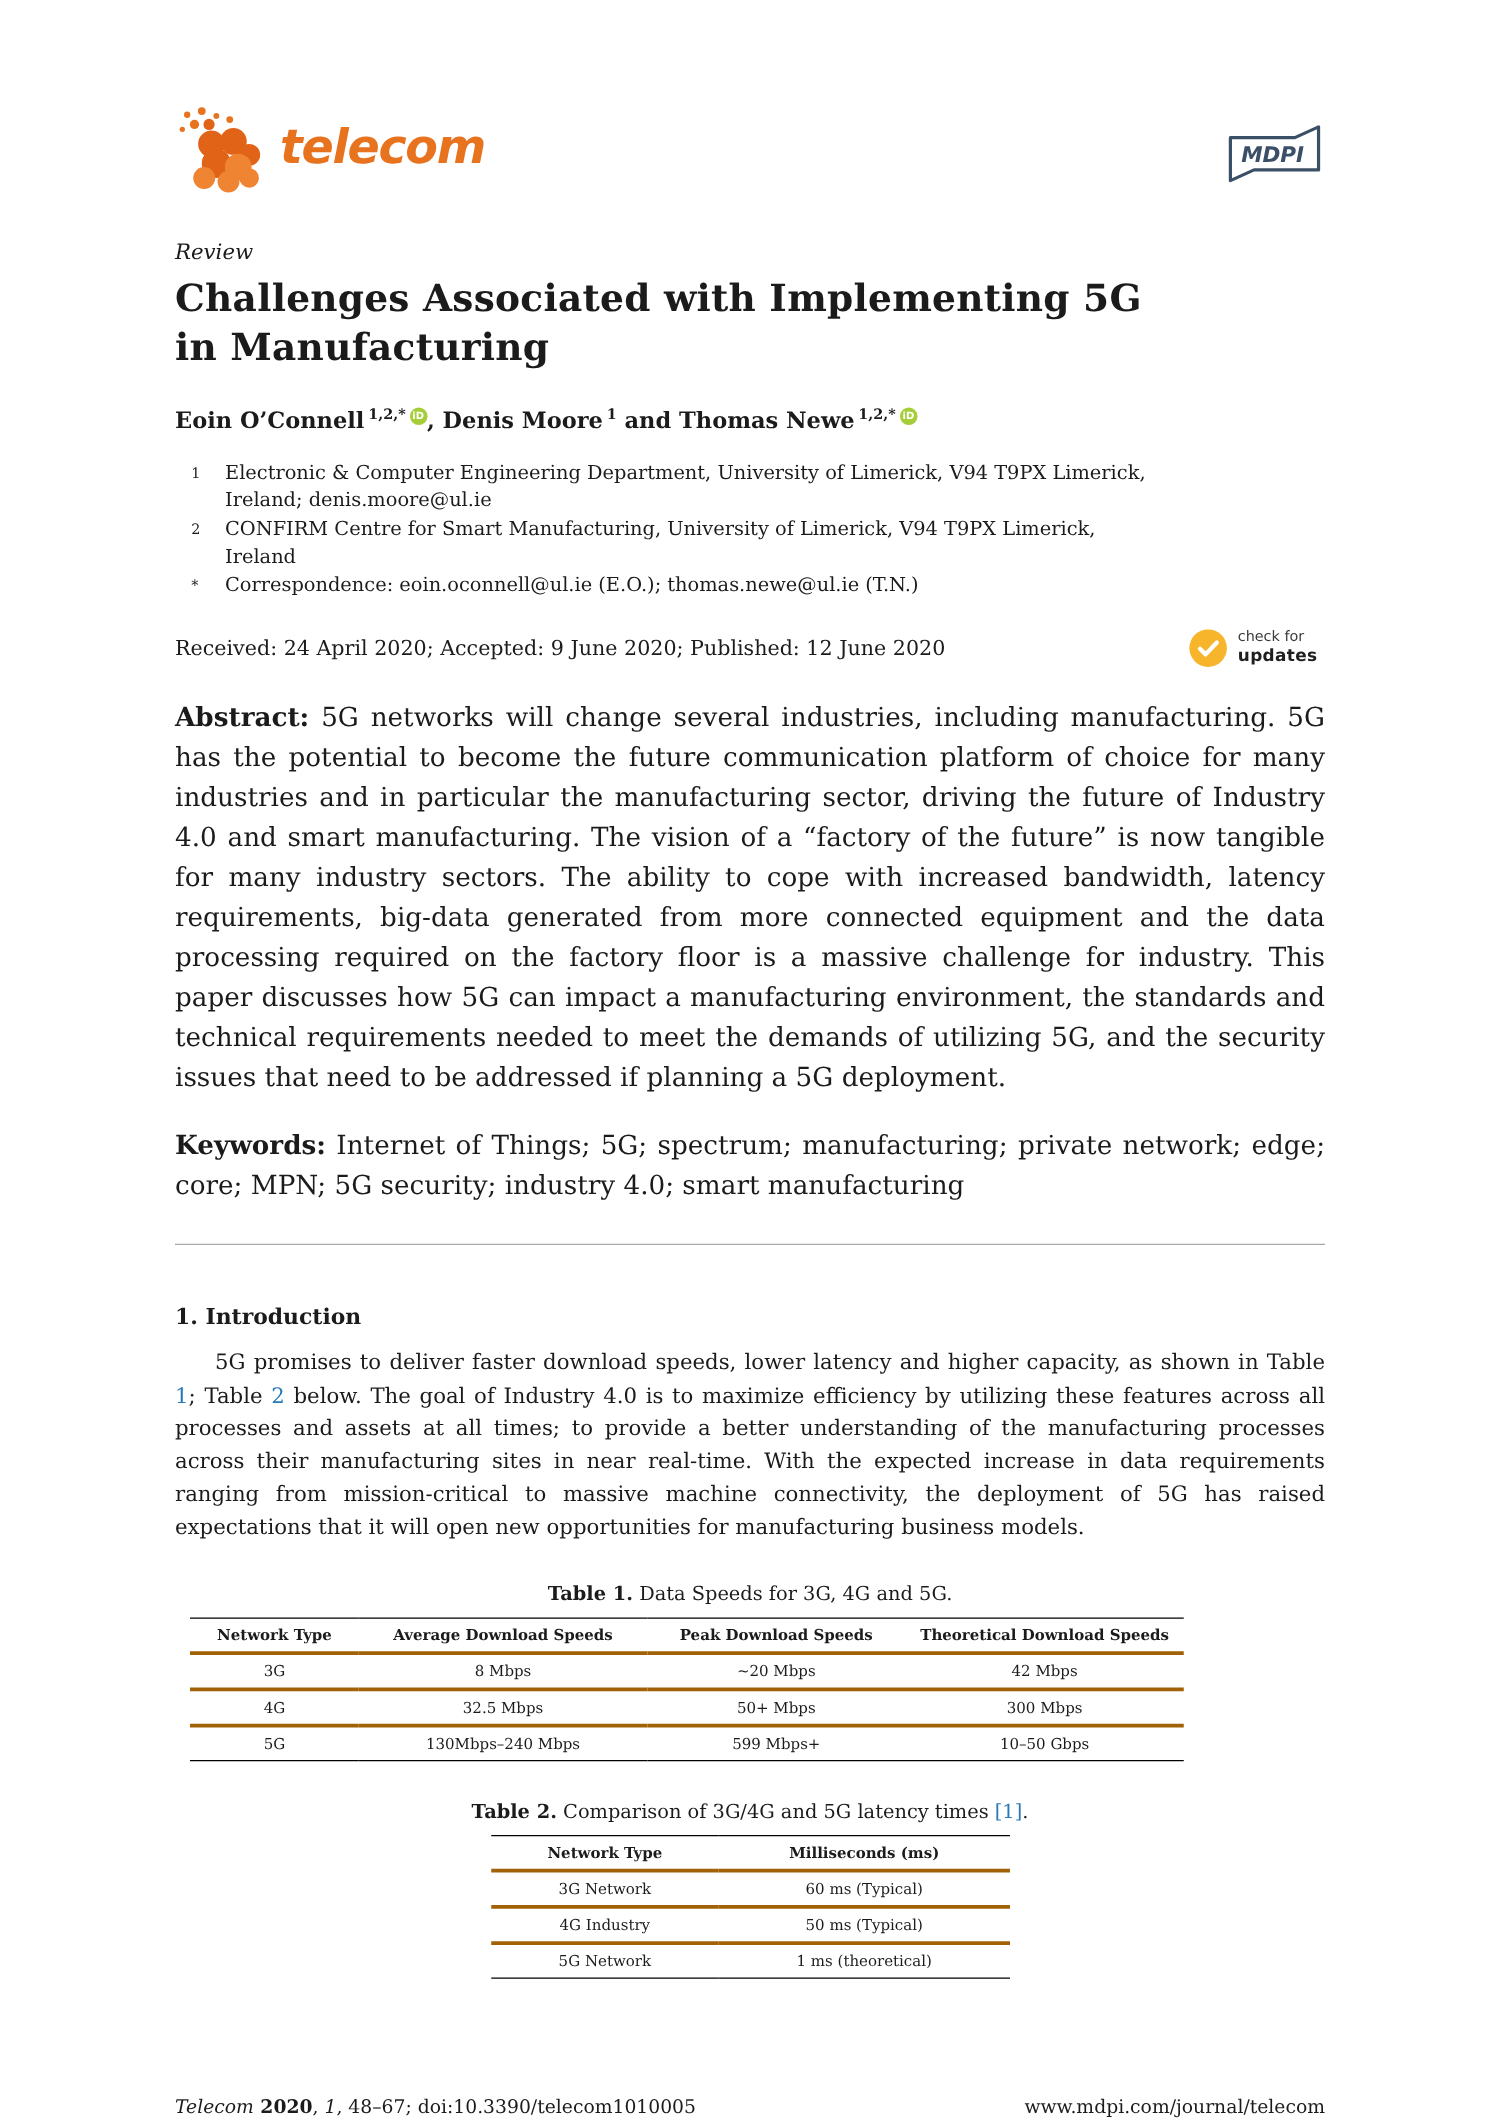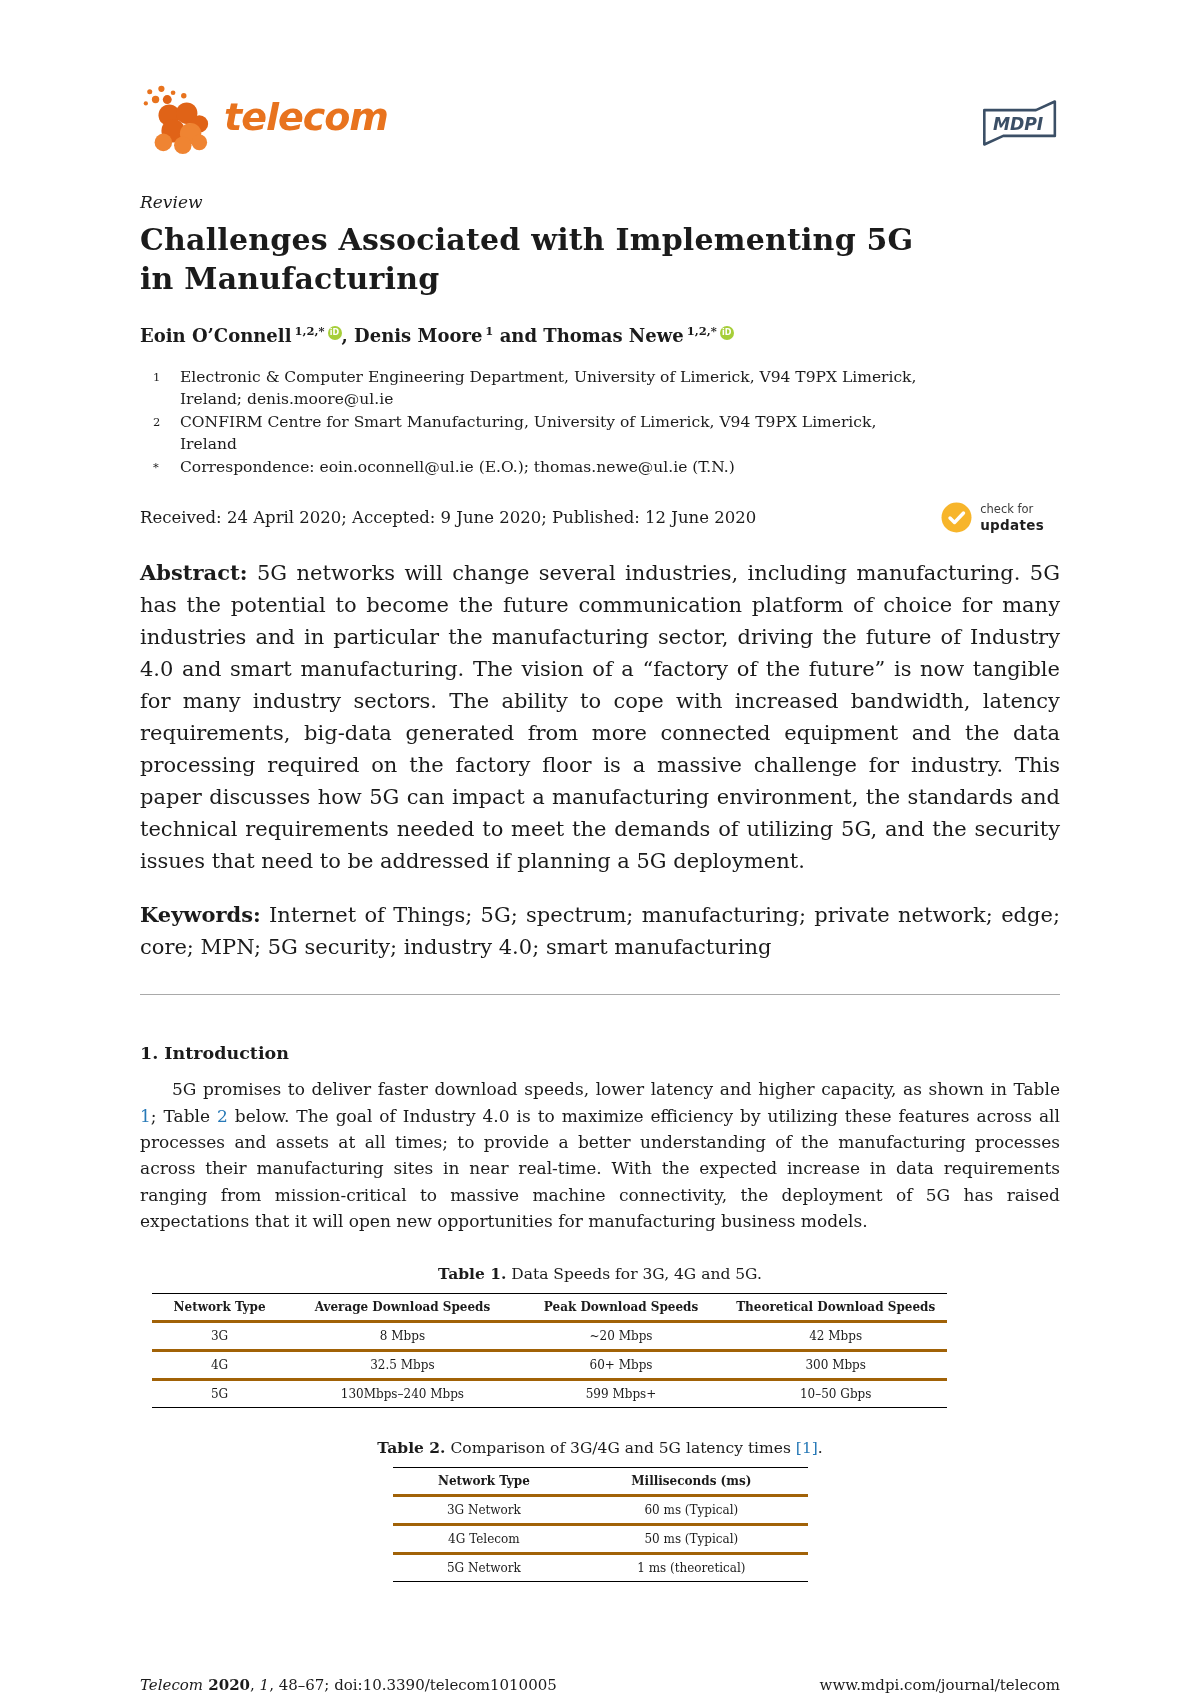--- a/index.html
+++ b/index.html
@@ -32,21 +32,21 @@
     font:bold 8px/14px "DejaVu Sans","Liberation Sans",sans-serif;
     vertical-align:super; margin-left:3px;
   }
 
   .affils { margin-top:20px; font-size:15.5px; line-height:1.45; }
   .affil-row { display:flex; }
   .affil-marker { flex:none; width:40px; padding-left:13px; font-size:11.5px; padding-top:3px; }
   .affil-text { max-width:758px; }
 
   .dates-row { margin-top:24px; display:flex; justify-content:space-between; align-items:center; font-size:16.5px; }
-  .check-badge { display:flex; align-items:center; gap:8px; margin-right:16px; }
+  .check-badge { display:flex; gap:8px; margin-right:6px; }
   .check-text { font-family:"DejaVu Sans","Liberation Sans",sans-serif; font-size:11.5px; color:#3c3c3c; line-height:1.2; }
   .check-text .b2 { display:block; font-size:13.5px; font-weight:bold; color:#1f1f1f; letter-spacing:0.3px; }
 
   .abstract, .keywords { margin-top:24px; font-size:21px; line-height:1.52; text-align:justify; }
   .keywords { margin-top:22px; }
   hr.sep { margin-top:30px; border:none; border-top:1px solid #a9a9a9; }
 
   .section-h { margin-top:48px; font-size:17.5px; font-weight:bold; }
   .body-par { margin-top:13px; font-size:17px; line-height:1.55; text-align:justify; text-indent:32px; }
   .ref { color:#2779b7; text-decoration:none; cursor:pointer; }
@@ -169,21 +169,21 @@
     <tbody>
       <tr>
         <td>3G</td>
         <td>8 Mbps</td>
         <td>~20 Mbps</td>
         <td>42 Mbps</td>
       </tr>
       <tr>
         <td>4G</td>
         <td>32.5 Mbps</td>
-        <td>60+ Mbps</td>
+        <td>50+ Mbps</td>
         <td>300 Mbps</td>
       </tr>
       <tr>
         <td>5G</td>
         <td>130Mbps–240 Mbps</td>
         <td>599 Mbps+</td>
         <td>10–50 Gbps</td>
       </tr>
     </tbody>
   </table>
@@ -196,21 +196,21 @@
         <th>Network Type</th>
         <th>Milliseconds (ms)</th>
       </tr>
     </thead>
     <tbody>
       <tr>
         <td>3G Network</td>
         <td>60 ms (Typical)</td>
       </tr>
       <tr>
-        <td>4G Telecom</td>
+        <td>4G Industry</td>
         <td>50 ms (Typical)</td>
       </tr>
       <tr>
         <td>5G Network</td>
         <td>1 ms (theoretical)</td>
       </tr>
     </tbody>
   </table>
 
   <div class="footer">

